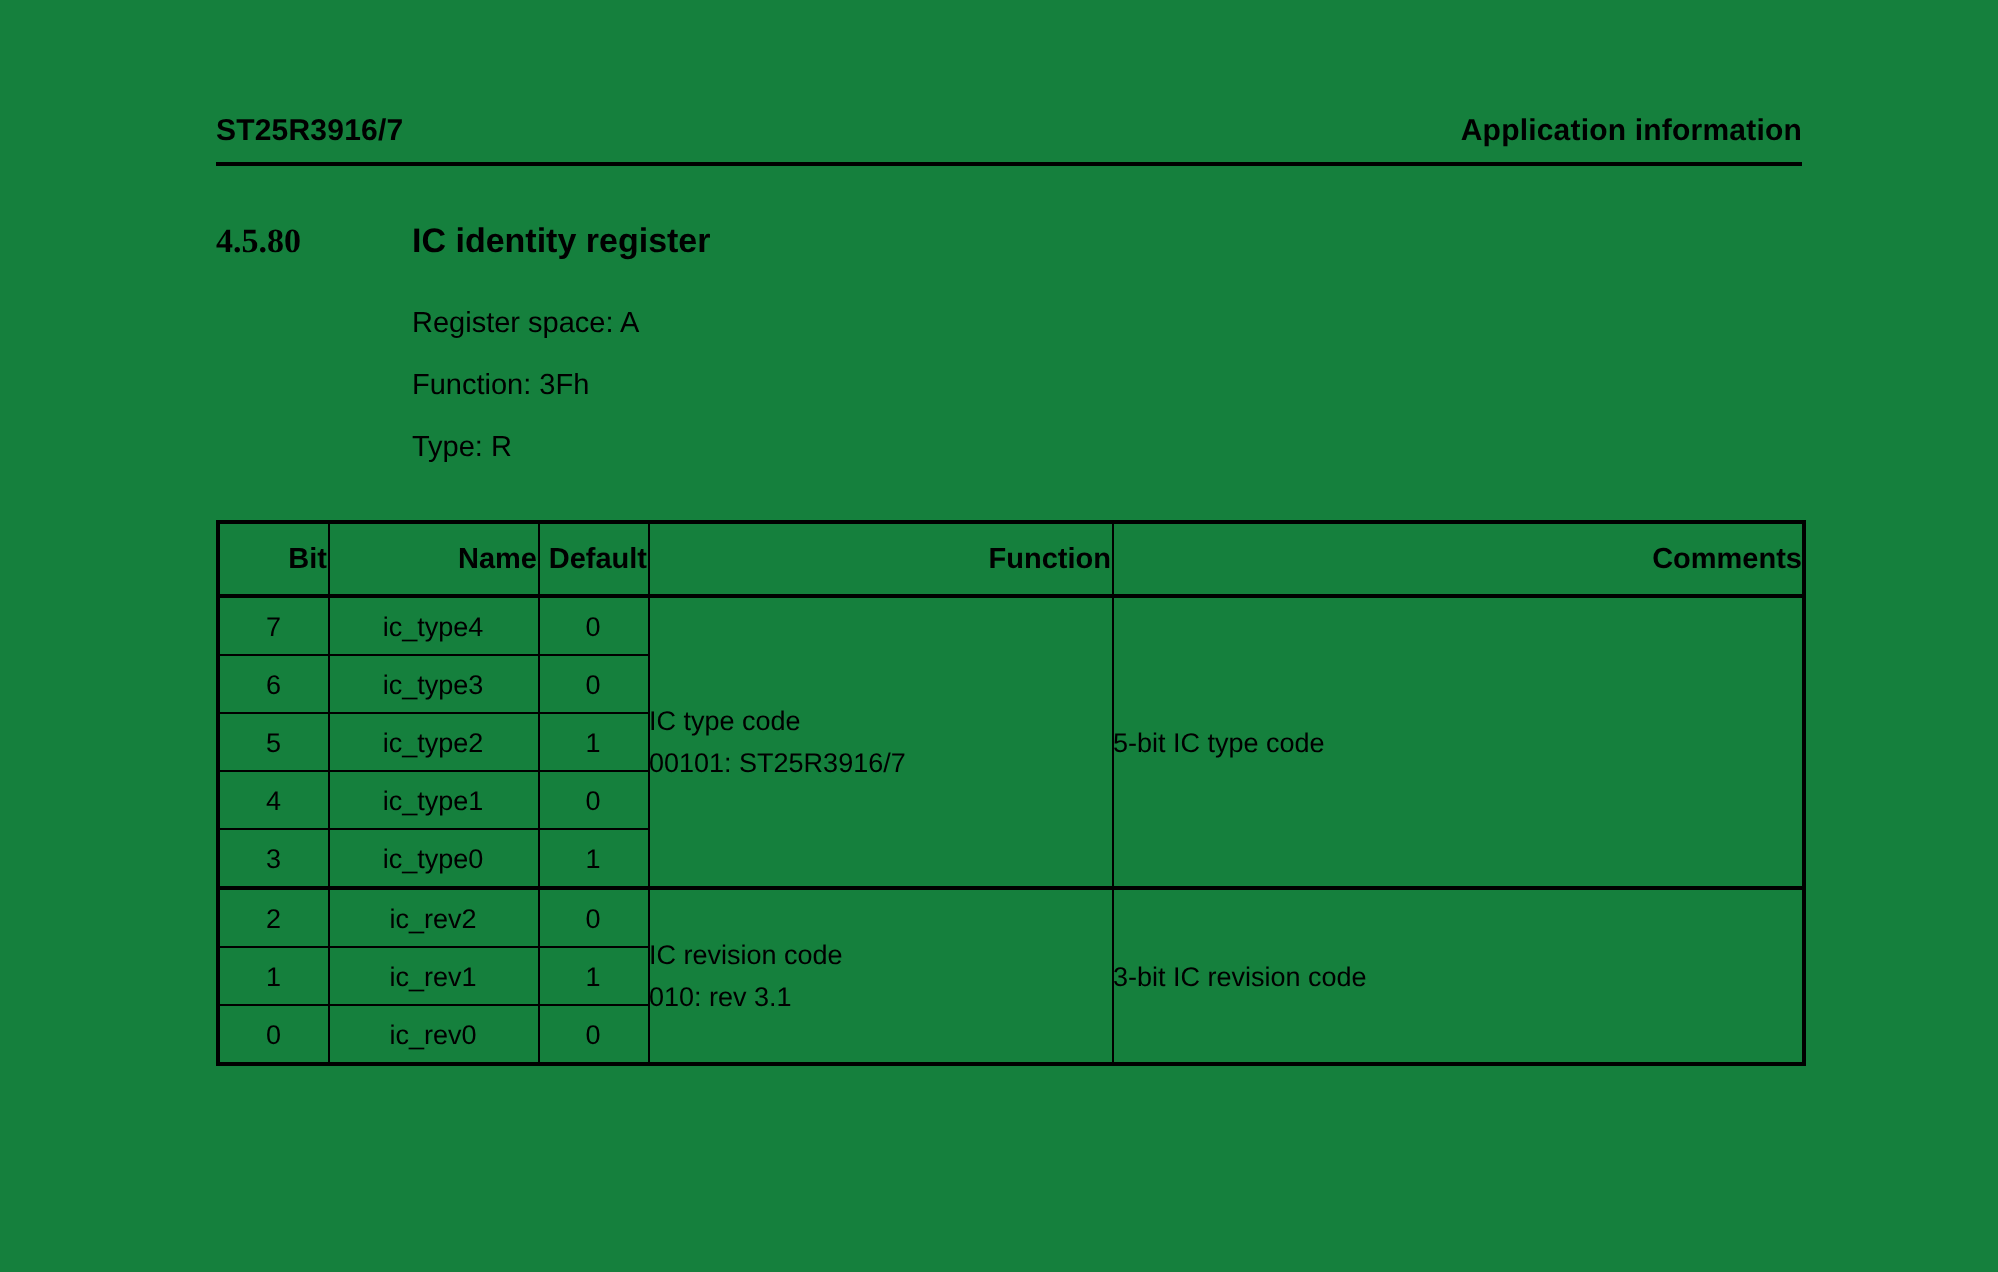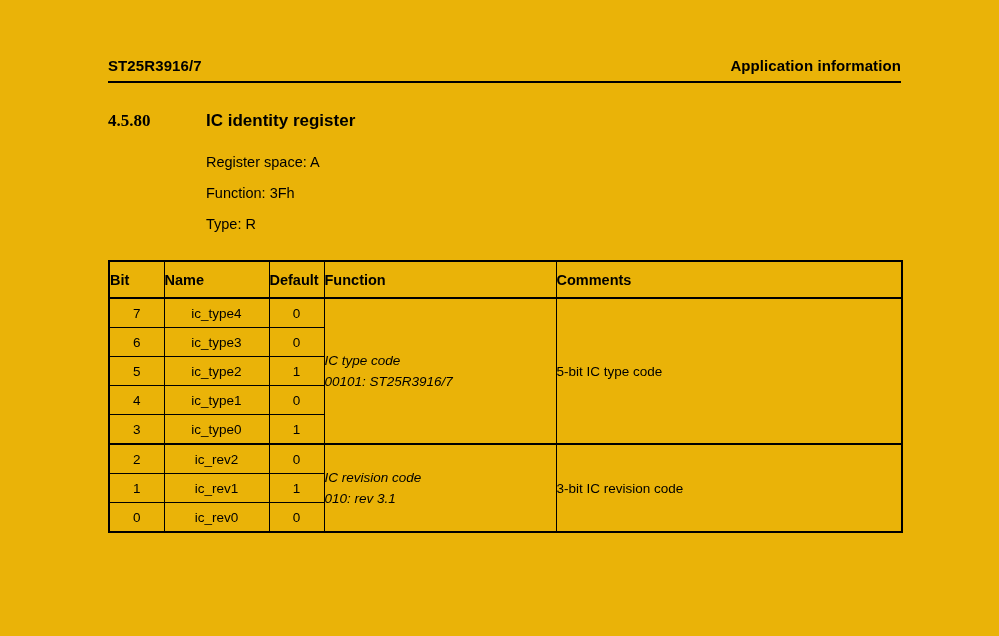--- a/index.html
+++ b/index.html
@@ -16,21 +16,21 @@
     color: #000000;
     -webkit-font-smoothing: antialiased;
   }
 
   .page {
     position: absolute;
     left: 0;
     top: 0;
     width: 999px;
     height: 636px;
-    background: #eab308;
+    background: #15803d;
     overflow: hidden;
   }
 
   
   .page-header {
     position: absolute;
     left: 108px;
     top: 57px;
     width: 793px;
     display: flex;
@@ -122,21 +122,21 @@
     font-size: 13.5px;
     font-weight: normal;
     padding: 0;
     vertical-align: middle;
   }
 
   table.reg-table thead th {
     height: 35px;
     font-weight: bold;
     font-size: 14.5px;
-    text-align: left;
+    text-align: right;
     border-bottom: 2px solid #000000;
   }
 
   table.reg-table tbody td {
     height: 28px;
   }
 
   td.cell-bit,
   td.cell-name,
   td.cell-default {
@@ -148,21 +148,21 @@
     text-align: left;
     padding-left: 9px;
     line-height: 21px;
   }
 
   
   tr.group-start > td {
     border-top: 2px solid #000000;
   }
 
-  .fn-line { display: block; white-space: nowrap; font-style: italic; }
+  .fn-line { display: block; white-space: nowrap; }
 </style>
 </head>
 <body>
 
 <div class="page">
 
   <div class="page-header">
     <span class="hdr-left">ST25R3916/7</span>
     <span class="hdr-right">Application information</span>
   </div>

